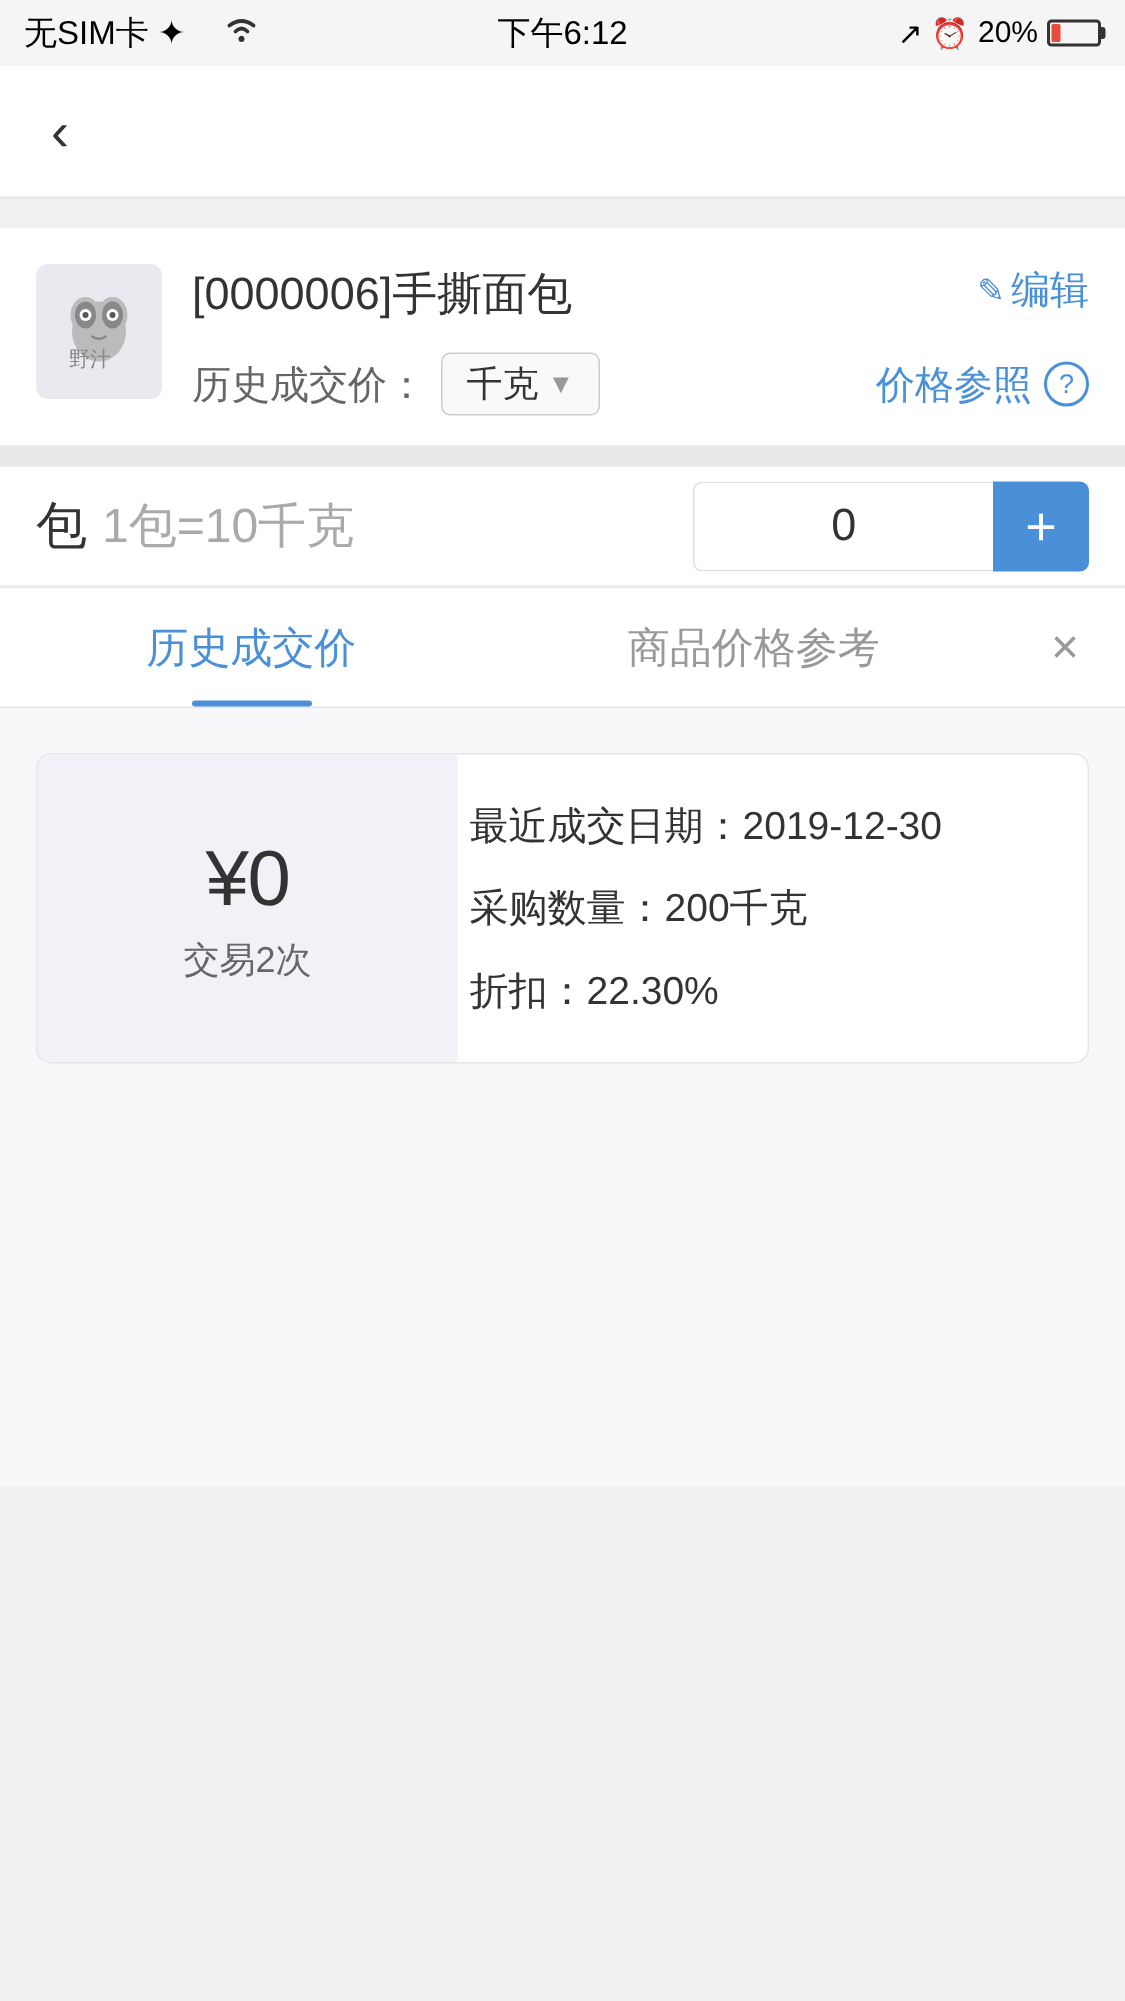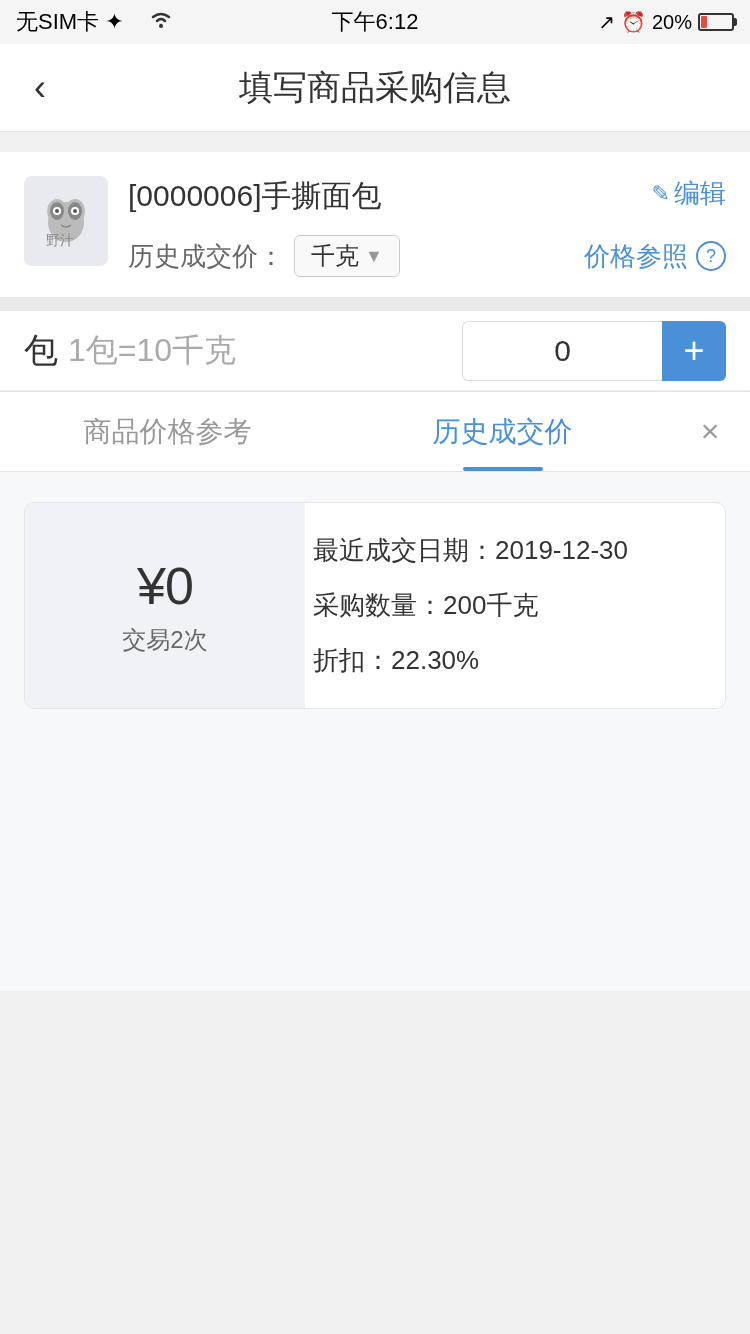--- a/index.html
+++ b/index.html
@@ -380,21 +380,20 @@
     <div class="battery-icon">
       <div class="battery-body">
         <div class="battery-fill"></div>
       </div>
     </div>
   </div>
 </div>
 
 <div class="nav-bar">
   <div class="back-btn">‹</div>
-  <div class="nav-title">填写商品采购信息</div>
 </div>
 
 <div class="product-card">
   <div class="product-thumbnail">
     <div class="owl-icon">
       
       <svg width="60" height="60" viewBox="0 0 60 60">
         <ellipse cx="30" cy="35" rx="18" ry="20" fill="#bbb"></ellipse>
         <ellipse cx="21" cy="24" rx="10" ry="12" fill="#bbb"></ellipse>
         <ellipse cx="39" cy="24" rx="10" ry="12" fill="#bbb"></ellipse>
@@ -447,25 +446,25 @@
   <div class="quantity-input-area">
     <div class="quantity-box">0</div>
     <div class="plus-btn">+</div>
   </div>
 </div>
 
 <div class="panel">
 
   <div class="tab-bar">
     <div class="tab-item">
-      <span class="tab-label">商品价格参考</span>
-    </div>
-    <div class="tab-item">
       <span class="tab-label active">历史成交价</span>
       <div class="tab-underline"></div>
+    </div>
+    <div class="tab-item">
+      <span class="tab-label">商品价格参考</span>
     </div>
     <div class="close-tab">
       <span class="close-x">×</span>
     </div>
   </div>
 
   <div class="history-content">
     <div class="transaction-card">
       <div class="price-side">
         <div class="price-main">¥0</div>

